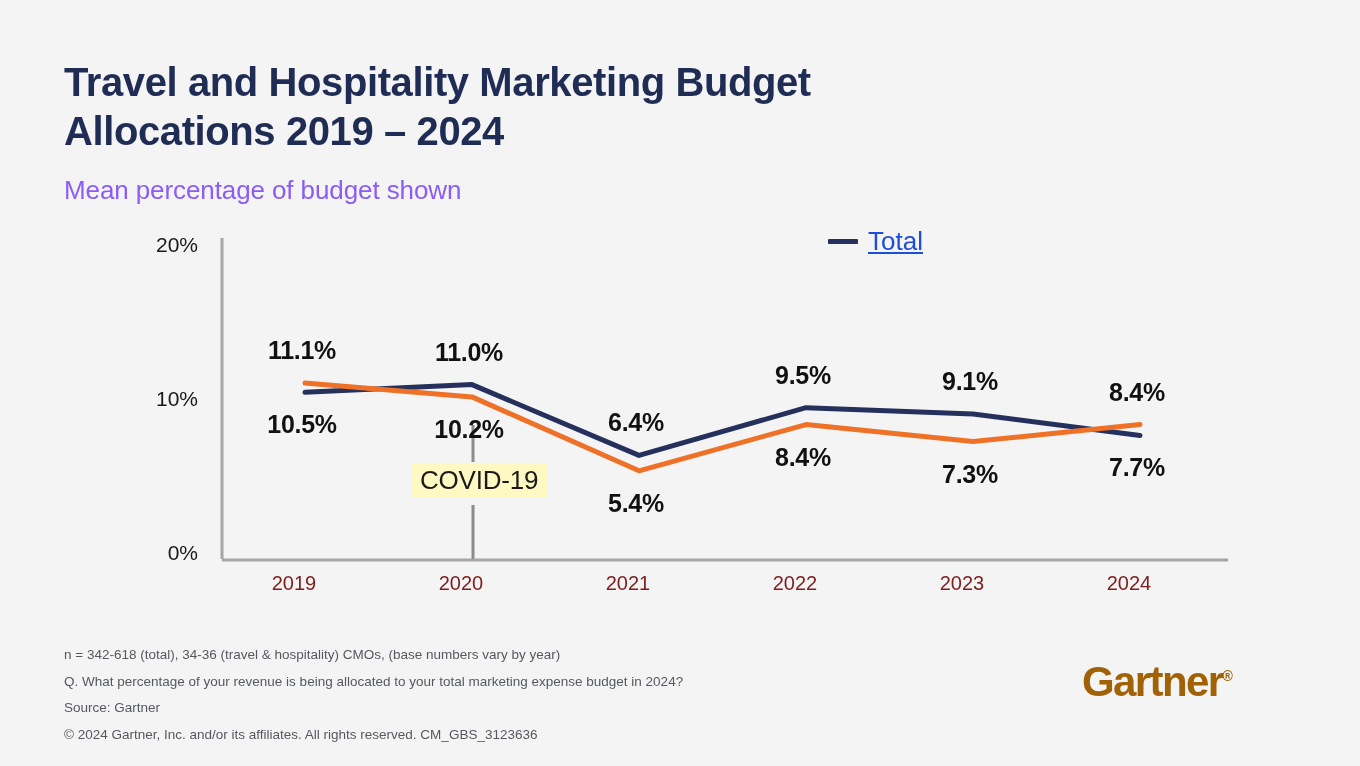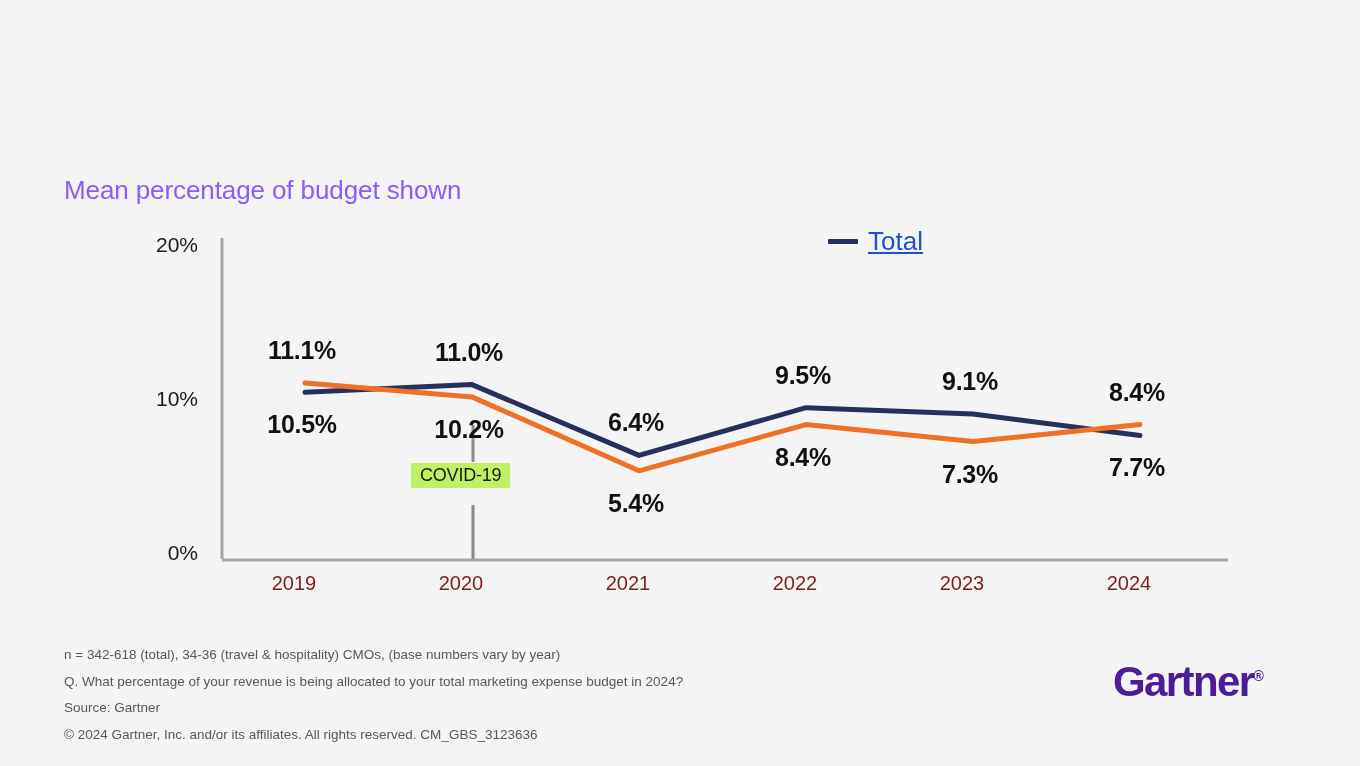--- a/index.html
+++ b/index.html
@@ -96,59 +96,61 @@
     position: absolute;
     width: 140px;
     text-align: center;
     font-size: 25px;
     font-weight: bold;
     color: #111111;
     letter-spacing: -0.3px;
   }
   .covid-label {
     position: absolute;
-    font-size: 18px;
+    font-size: 26px;
     color: #1a1a1a;
-    background: #bef264;
+    background: #fef9c3;
     padding: 2px 9px;
     letter-spacing: -0.2px;
   }
 
   
   .footnotes {
     position: absolute;
     left: 64px;
     top: 638px;
     font-size: 13.5px;
     line-height: 18.5px;
     color: #55595f;
   }
   .footnotes div { white-space: nowrap; margin-top: 8px; }
 
   
   .logo {
     position: absolute;
-    left: 1113px;
+    left: 1082px;
     top: 658px;
     font-size: 42px;
     font-weight: bold;
-    color: #4c1d95;
+    color: #a16207;
     letter-spacing: -1.6px;
   }
   .logo .reg {
     font-size: 14px;
     vertical-align: super;
     letter-spacing: 0;
   }
 </style>
 </head>
 <body>
 
 <div class="page">
 
+  <div class="title">Travel and Hospitality Marketing Budget
+Allocations 2019 – 2024</div>
   <div class="subtitle">Mean percentage of budget shown</div>
 
   <div class="legend">
     <div class="legend-item">
       <span class="legend-dash" style="background:#25315c"></span>
       <span class="legend-label">Total</span>
     </div>
   </div>
 
   <div class="chart">

